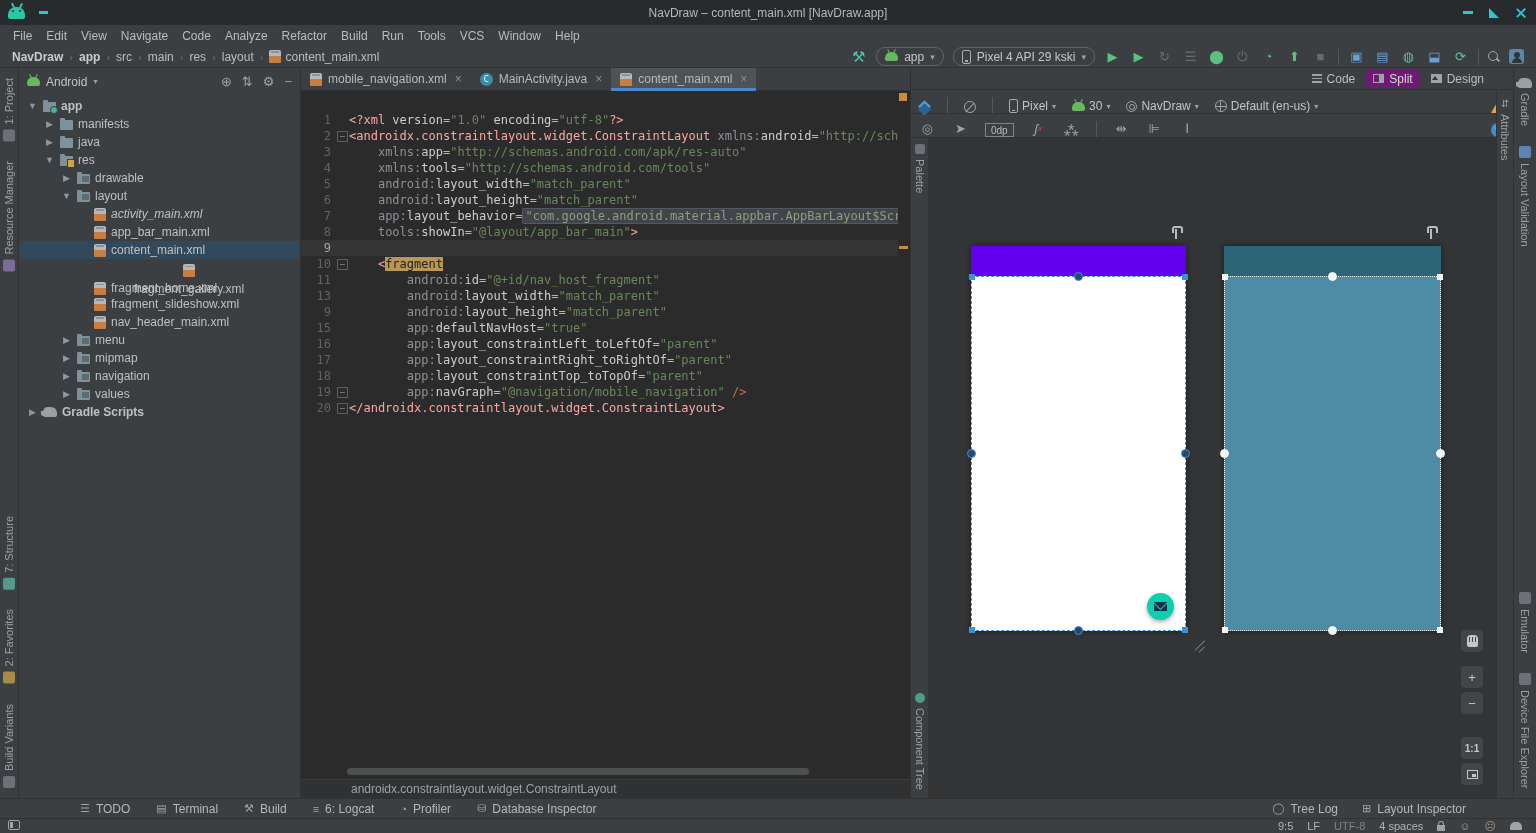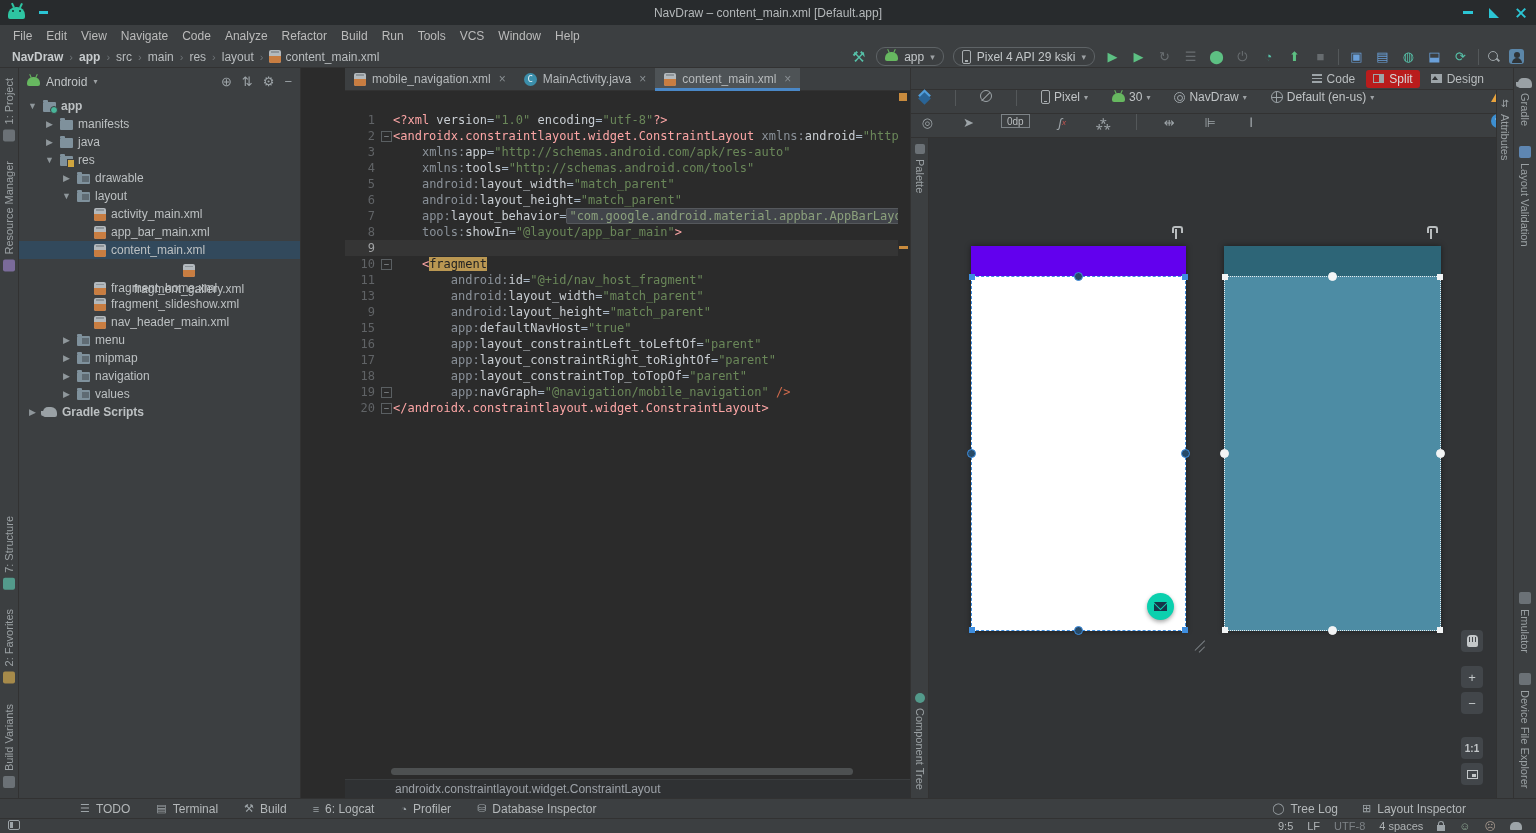--- a/index.html
+++ b/index.html
@@ -84,21 +84,21 @@
   .fold-ic::before { content:""; position:absolute; top:-2px; left:0; width:5px; height:2px; background:#7f919c; border-radius:1px 1px 0 0; }
   .fold-ic.app::after { content:""; position:absolute; right:-2px; bottom:-2px; width:6px; height:6px; border-radius:50%; background:#49b69a; border:1px solid #3c3f41; }
   .fold-ic.res::after { content:""; position:absolute; right:-2px; bottom:-2px; width:6px; height:7px; background:#cfa53f; border:1px solid #3c3f41; }
   .fold-ic.typ::after { content:""; position:absolute; right:1px; top:2px; width:7px; height:6px; background:#5f6b73; }
   .xml-ic { width:12px; height:13px; background:#b3b9bd; border-radius:2px; position:relative; flex:none; overflow:hidden; }
   .xml-ic::after { content:""; position:absolute; left:0; bottom:0; width:12px; height:7px; background:#c87d41; }
   .xml-ic::before { content:""; position:absolute; left:2px; top:1.5px; width:8px; height:1.5px; background:#8d9499; }
   .gradle-ic { width:14px; height:10px; background:#9aa1a5; border-radius:5px 6px 2px 2px; position:relative; flex:none; }
   .gradle-ic::after { content:""; position:absolute; left:-2px; top:4px; width:4px; height:5px; background:#9aa1a5; border-radius:0 0 2px 2px; }
   
-  .editor { width:610px; background:#2b2b2b; display:flex; flex-direction:column; border-right:1px solid #323232;padding-left:44px; }
+  .editor { width:610px; background:#2b2b2b; display:flex; flex-direction:column; border-right:1px solid #323232; }
   .tabs { height:23px; background:#3c3f41; display:flex; border-bottom:1px solid #323232; }
   .tab { display:flex; align-items:center; gap:6px; padding:0 9px; color:#b6babc; position:relative; }
   .tab .x { color:#8a9094; font-size:12px; margin-left:2px; }
   .tab.active { background:#4e5356; }
   .tab.active::after { content:""; position:absolute; left:0; right:0; bottom:-1px; height:3px; background:#4a88c7; }
   .cls-ic { width:13px; height:13px; border-radius:50%; background:#3b8eaa; color:#e8f2f5; font-size:9px;
     display:flex; align-items:center; justify-content:center; font-family:"DejaVu Sans Mono",monospace; flex:none; }
   .codewrap { flex:1; position:relative; overflow:hidden; font-family:"DejaVu Sans Mono", monospace; font-size:12px; }
   .codelines { position:absolute; left:0; top:21px; right:12px; }
   .cl { display:flex; height:16px; line-height:16px; white-space:pre; }
@@ -120,28 +120,28 @@
   .stripe-sq { position:absolute; right:3px; top:2px; width:8px; height:8px; background:#c98b3d; }
   .stripe-dash { position:absolute; right:2px; top:155px; width:9px; height:3px; background:#c98b3d; }
   .hscroll { position:absolute; left:46px; bottom:4px; width:462px; height:7px; background:#595d5f; border-radius:4px; opacity:.75; }
   .ebreadcrumb { height:19px; background:#2f3133; border-top:1px solid #3a3d3f; display:flex; align-items:center;
     padding-left:50px; color:#9da2a8; }
   
   .design { flex:1; background:#313335; display:flex; flex-direction:column; position:relative; }
   .modebar { height:22px; background:#3c3f41; display:flex; align-items:center; justify-content:flex-end;
     gap:4px; padding-right:22px; border-bottom:1px solid #323232; }
   .mbtn { display:flex; align-items:center; gap:5px; padding:2px 7px; border-radius:3px; color:#b9bdbf; }
-  .mbtn.active { background:#b91c1c; color:#d6d9da; }
+  .mbtn.active { background:#701a75; color:#d6d9da; }
   .mi-lines { width:10px; height:9px; background:repeating-linear-gradient(#9da4a8 0 1.5px, transparent 1.5px 3.5px); }
   .mi-split { width:11px; height:9px; border:1px solid #9da4a8; position:relative; }
   .mi-split::after { content:""; position:absolute; right:0; top:0; width:4px; height:100%; background:#9da4a8; }
   .mi-design { width:11px; height:9px; background:#9da4a8; position:relative; }
   .mi-design::after { content:""; position:absolute; left:1.5px; top:1.5px; border-left:3px solid transparent;
     border-right:3px solid transparent; border-bottom:4px solid #313335; }
-  .dtool { height:24px; background:#3c3f41; display:flex; align-items:flex-start; gap:24px; padding:0 8px;
+  .dtool { height:24px; background:#3c3f41; display:flex; align-items:flex-end; gap:16px; padding:0 8px;
     border-bottom:1px solid #323232; }
   .dsel { display:flex; align-items:center; gap:4px; color:#c0c4c6; }
   .dsel .arr { font-size:8px; color:#9da1a4; }
   .layers-ic { width:12px; height:12px; position:relative; }
   .layers-ic::before { content:""; position:absolute; left:1px; top:1px; width:9px; height:9px; transform:rotate(45deg); background:#4f9ddb; }
   .layers-ic::after { content:""; position:absolute; left:1px; top:4px; width:9px; height:9px; transform:rotate(45deg); background:#2a6496; }
   .noorient { width:12px; height:12px; border:1.4px solid #9da4a8; border-radius:50%; position:relative; }
   .noorient::after { content:""; position:absolute; left:-1px; top:4.5px; width:12px; height:1.4px; background:#9da4a8; transform:rotate(-45deg); }
   .theme-ic { width:11px; height:11px; border:1.4px solid #9da4a8; border-radius:50%; position:relative; }
   .theme-ic::after { content:""; position:absolute; left:2px; top:2px; width:4px; height:4px; border-radius:50%; border:1.2px solid #9da4a8; }
@@ -222,21 +222,21 @@
 <div id="app">
 
   <div class="titlebar">
     <div class="tb-left">
       <div class="droid">
           <i class="l"></i>
           <i class="r"></i>
         </div>
       <div class="tb-dash"></div>
     </div>
-    <div class="ttl">NavDraw – content_main.xml [Default.app]</div>
+    <div class="ttl">NavDraw – content_main.xml [NavDraw.app]</div>
     <div class="winctl">
       <div class="wc-min"></div>
       <div class="wc-max"></div>
       <div class="wc-close"></div>
     </div>
   </div>
 
   <div class="menubar" id="menubar">
       <div class="mi">File</div>
       <div class="mi">Edit</div>
@@ -366,21 +366,21 @@
           <div class="trow" style="padding-left: 42px;">
             <span class="tw">▶</span>
             <span class="fold-ic typ"></span>
             <span>drawable</span>
           </div>
           <div class="trow" style="padding-left: 42px;">
             <span class="tw">▼</span>
             <span class="fold-ic typ"></span>
             <span>layout</span>
           </div>
-          <div class="trow" style="padding-left: 59px;">
+          <div class="trow" style="padding-left: 59px; font-style: italic;">
             <span class="tw"></span>
             <span class="xml-ic"></span>
             <span>activity_main.xml</span>
           </div>
           <div class="trow" style="padding-left: 59px;">
             <span class="tw"></span>
             <span class="xml-ic"></span>
             <span>app_bar_main.xml</span>
           </div>
           <div class="trow sel" style="padding-left: 59px;">

